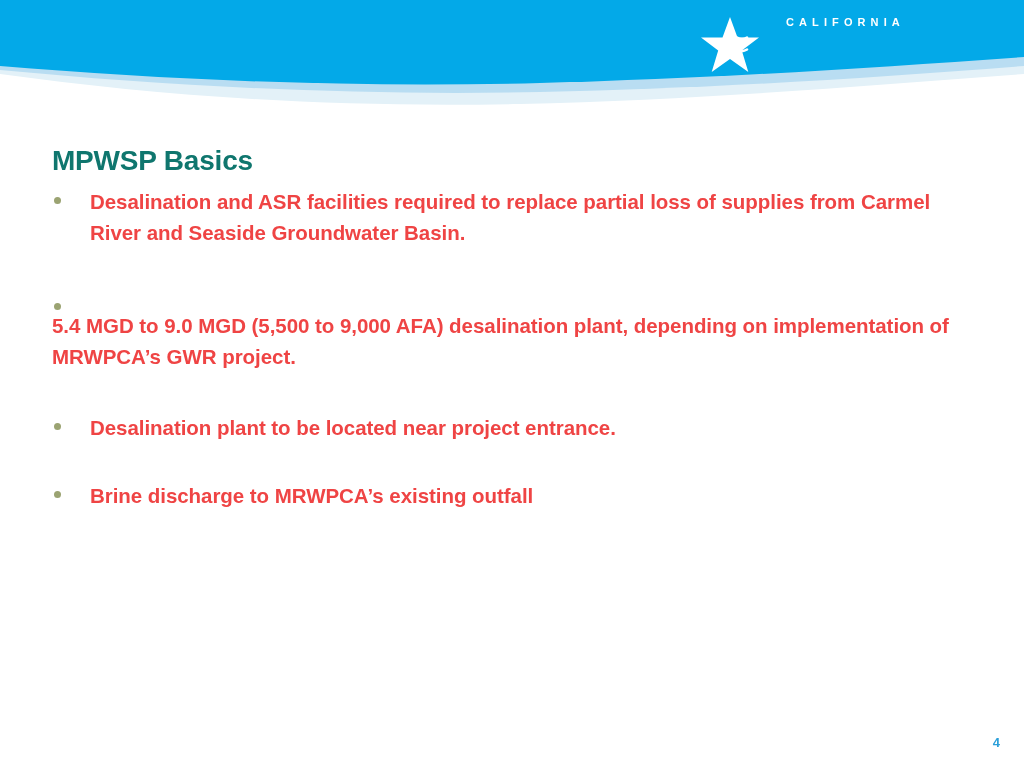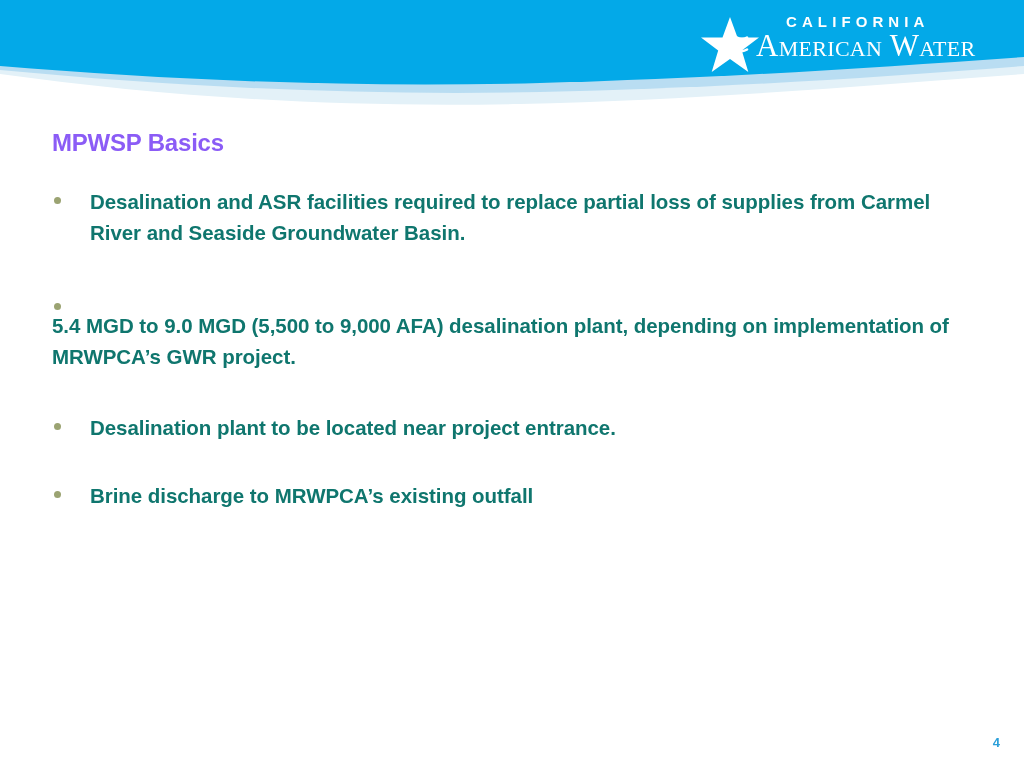--- a/index.html
+++ b/index.html
@@ -57,21 +57,21 @@
     height: 60px;
   }
   .logo-text {
     position: absolute;
     left: 56px;
     top: 0px;
     width: 215px;
   }
   .logo-california {
     font-family: "Liberation Sans", sans-serif;
-    font-size: 15px;
+    font-size: 11px;
     font-weight: bold;
     color: #ffffff;
     letter-spacing: 5.1px;
     line-height: 16px;
     padding-left: 30px;
     white-space: nowrap;
   }
   .logo-american-water {
     font-family: "Liberation Serif", serif;
     font-size: 31px;
@@ -80,24 +80,24 @@
     font-variant: small-caps;
     letter-spacing: 0.3px;
     white-space: nowrap;
     margin-top: -1px;
   }
 
   
   .title {
     position: absolute;
     left: 52px;
-    top: 129px;
-    font-size: 24px;
-    font-weight: bold;
-    color: #8b5cf6;
+    top: 145px;
+    font-size: 28px;
+    font-weight: bold;
+    color: #0f766e;
     letter-spacing: -0.2px;
     white-space: nowrap;
   }
 
   
   .body {
     position: absolute;
     left: 52px;
     top: 186px;
     width: 906px;
@@ -122,21 +122,21 @@
     display: block;
     width: 7px;
     height: 7px;
     border-radius: 50%;
     background: #9ba372;
   }
   .bullet-text {
     flex: 1 1 auto;
     font-size: 20.5px;
     font-weight: bold;
-    color: #0f766e;
+    color: #ef4444;
     line-height: 31px;
     letter-spacing: -0.05px;
   }
 
   
   .bullet-row.gap-lg { margin-bottom: 44px; }
   .bullet-row.gap-md { margin-bottom: 40px; flex-direction: column; }
   .bullet-row.gap-sm { margin-bottom: 37px; }
 
   
@@ -168,21 +168,20 @@
       <svg class="logo-star" viewBox="0 0 66 60">
         <polygon fill="#ffffff" points="30,1 37.5,21.5 59,21.5 41.8,34.5 48.3,56 30,43 11.7,56 18.2,34.5 1,21.5 22.5,21.5"></polygon>
         <g stroke="#ffffff" stroke-width="2.6" fill="none" stroke-linecap="round">
           <path d="M27,21.5 q5,-3.2 10,0 q5,3.2 10,0"></path>
           <path d="M27,27.5 q5,-3.2 10,0 q5,3.2 10,0"></path>
           <path d="M27,33.5 q5,-3.2 10,0 q5,3.2 10,0"></path>
         </g>
       </svg>
       <div class="logo-text">
         <div class="logo-california">CALIFORNIA</div>
-        <div class="logo-american-water">American Water</div>
       </div>
     </div>
   </div>
 
   <div class="title">MPWSP Basics</div>
 
   <div class="body">
 
     <div class="bullet-row gap-lg">
       <span class="bullet-marker">

